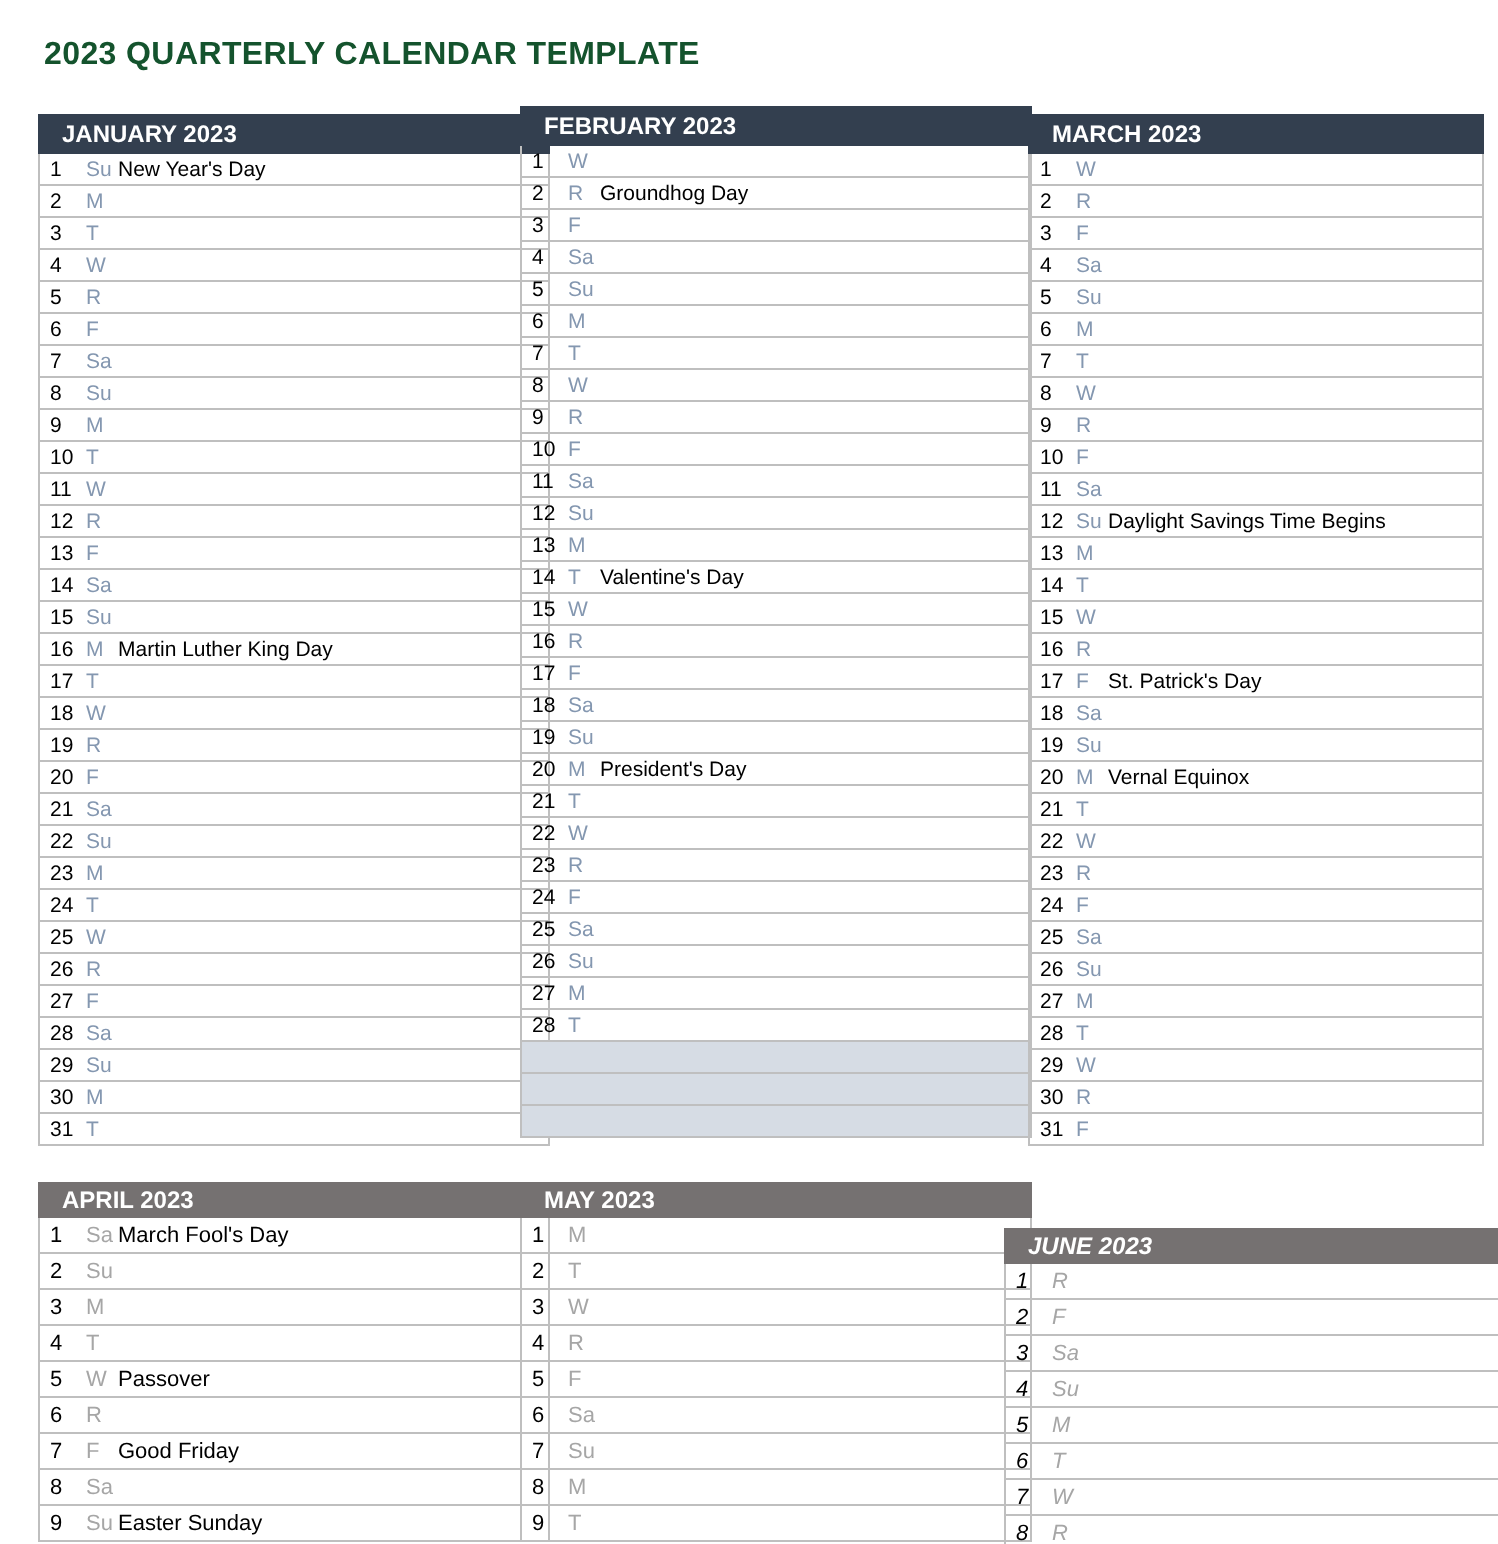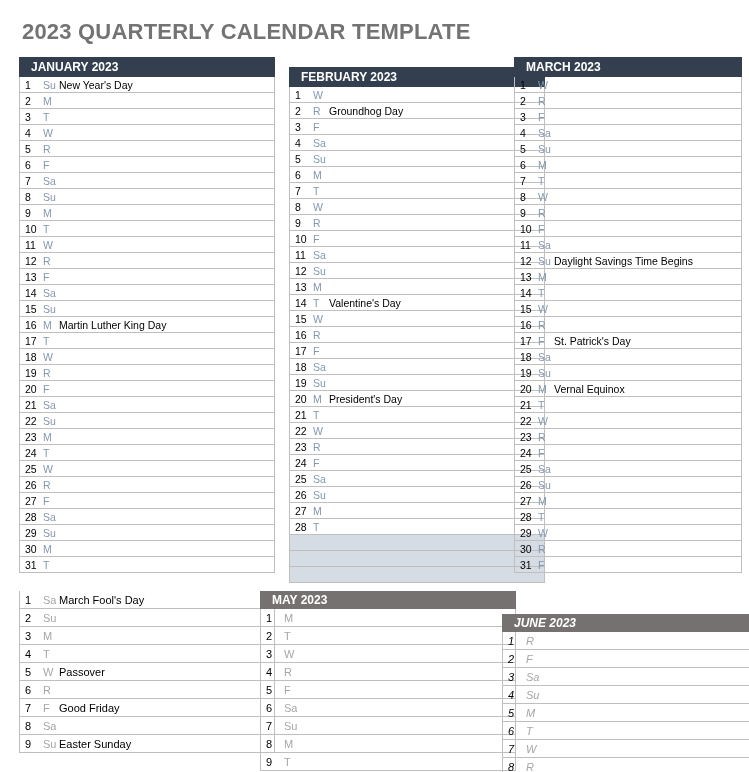--- a/index.html
+++ b/index.html
@@ -1,19 +1,19 @@
 <!DOCTYPE html>
 <html><head>
 <meta charset="utf-8">
 <style>
   html, body { margin: 0; padding: 0; background: #ffffff; }
   body { width: 749px; height: 772px; position: relative; overflow: hidden;
          font-family: "Liberation Sans", "DejaVu Sans", sans-serif; }
-  .title { position: absolute; left: 22px; top: 19px; font-size: 22px; font-weight: bold;
-           color: #737373; letter-spacing: 0.2px; white-space: nowrap; }
+  .title { position: absolute; left: 22px; top: 19px; font-size: 16px; font-weight: bold;
+           color: #14532d; letter-spacing: 0.2px; white-space: nowrap; }
   .month { position: absolute; width: 256px; box-sizing: border-box; }
   .month-header { height: 20px; line-height: 20px; color: #ffffff; font-weight: bold;
                   font-size: 12px; padding-left: 12px; box-sizing: border-box; }
   .q1 .month-header { background: #333f4f; }
   .q2 .month-header { background: #757171; height: 18px; line-height: 18px; }
   .rows { border-left: 1px solid #bfbfbf; border-right: 1px solid #bfbfbf; }
   .row { height: 16px; box-sizing: border-box; border-bottom: 1px solid #bfbfbf;
          display: flex; align-items: center; font-size: 10.5px; color: #000; position: relative; }
   .q2 .row { height: 18px; font-size: 11px; }
   .row .num { width: 18px; padding-left: 5px; box-sizing: content-box; flex: none; }
@@ -181,21 +181,21 @@
         <span class="dow">M</span>
         <span class="evt"></span>
       </div>
       <div class="row">
         <span class="num">31</span>
         <span class="dow">T</span>
         <span class="evt"></span>
       </div>
     </div>
 </div>
-<div class="month q1" style="left:260px; top:67px;margin-left:29px;">
+<div class="month q1" style="left:260px; top:53px;">
   <div class="month-header">FEBRUARY 2023</div>
   <div class="rows">
       <div class="row">
         <span class="num">1</span>
         <span class="dow">W</span>
         <span class="evt"></span>
       </div>
       <div class="row">
         <span class="num">2</span>
         <span class="dow">R</span>
@@ -503,20 +503,21 @@
       </div>
       <div class="row">
         <span class="num">31</span>
         <span class="dow">F</span>
         <span class="evt"></span>
       </div>
     </div>
 </div>
 
 <div class="month q2" style="left:19px; top:591px;">
+  <div class="month-header">APRIL 2023</div>
   <div class="rows">
       <div class="row">
         <span class="num">1</span>
         <span class="dow">Sa</span>
         <span class="evt">March Fool's Day</span>
       </div>
       <div class="row">
         <span class="num">2</span>
         <span class="dow">Su</span>
         <span class="evt"></span>

